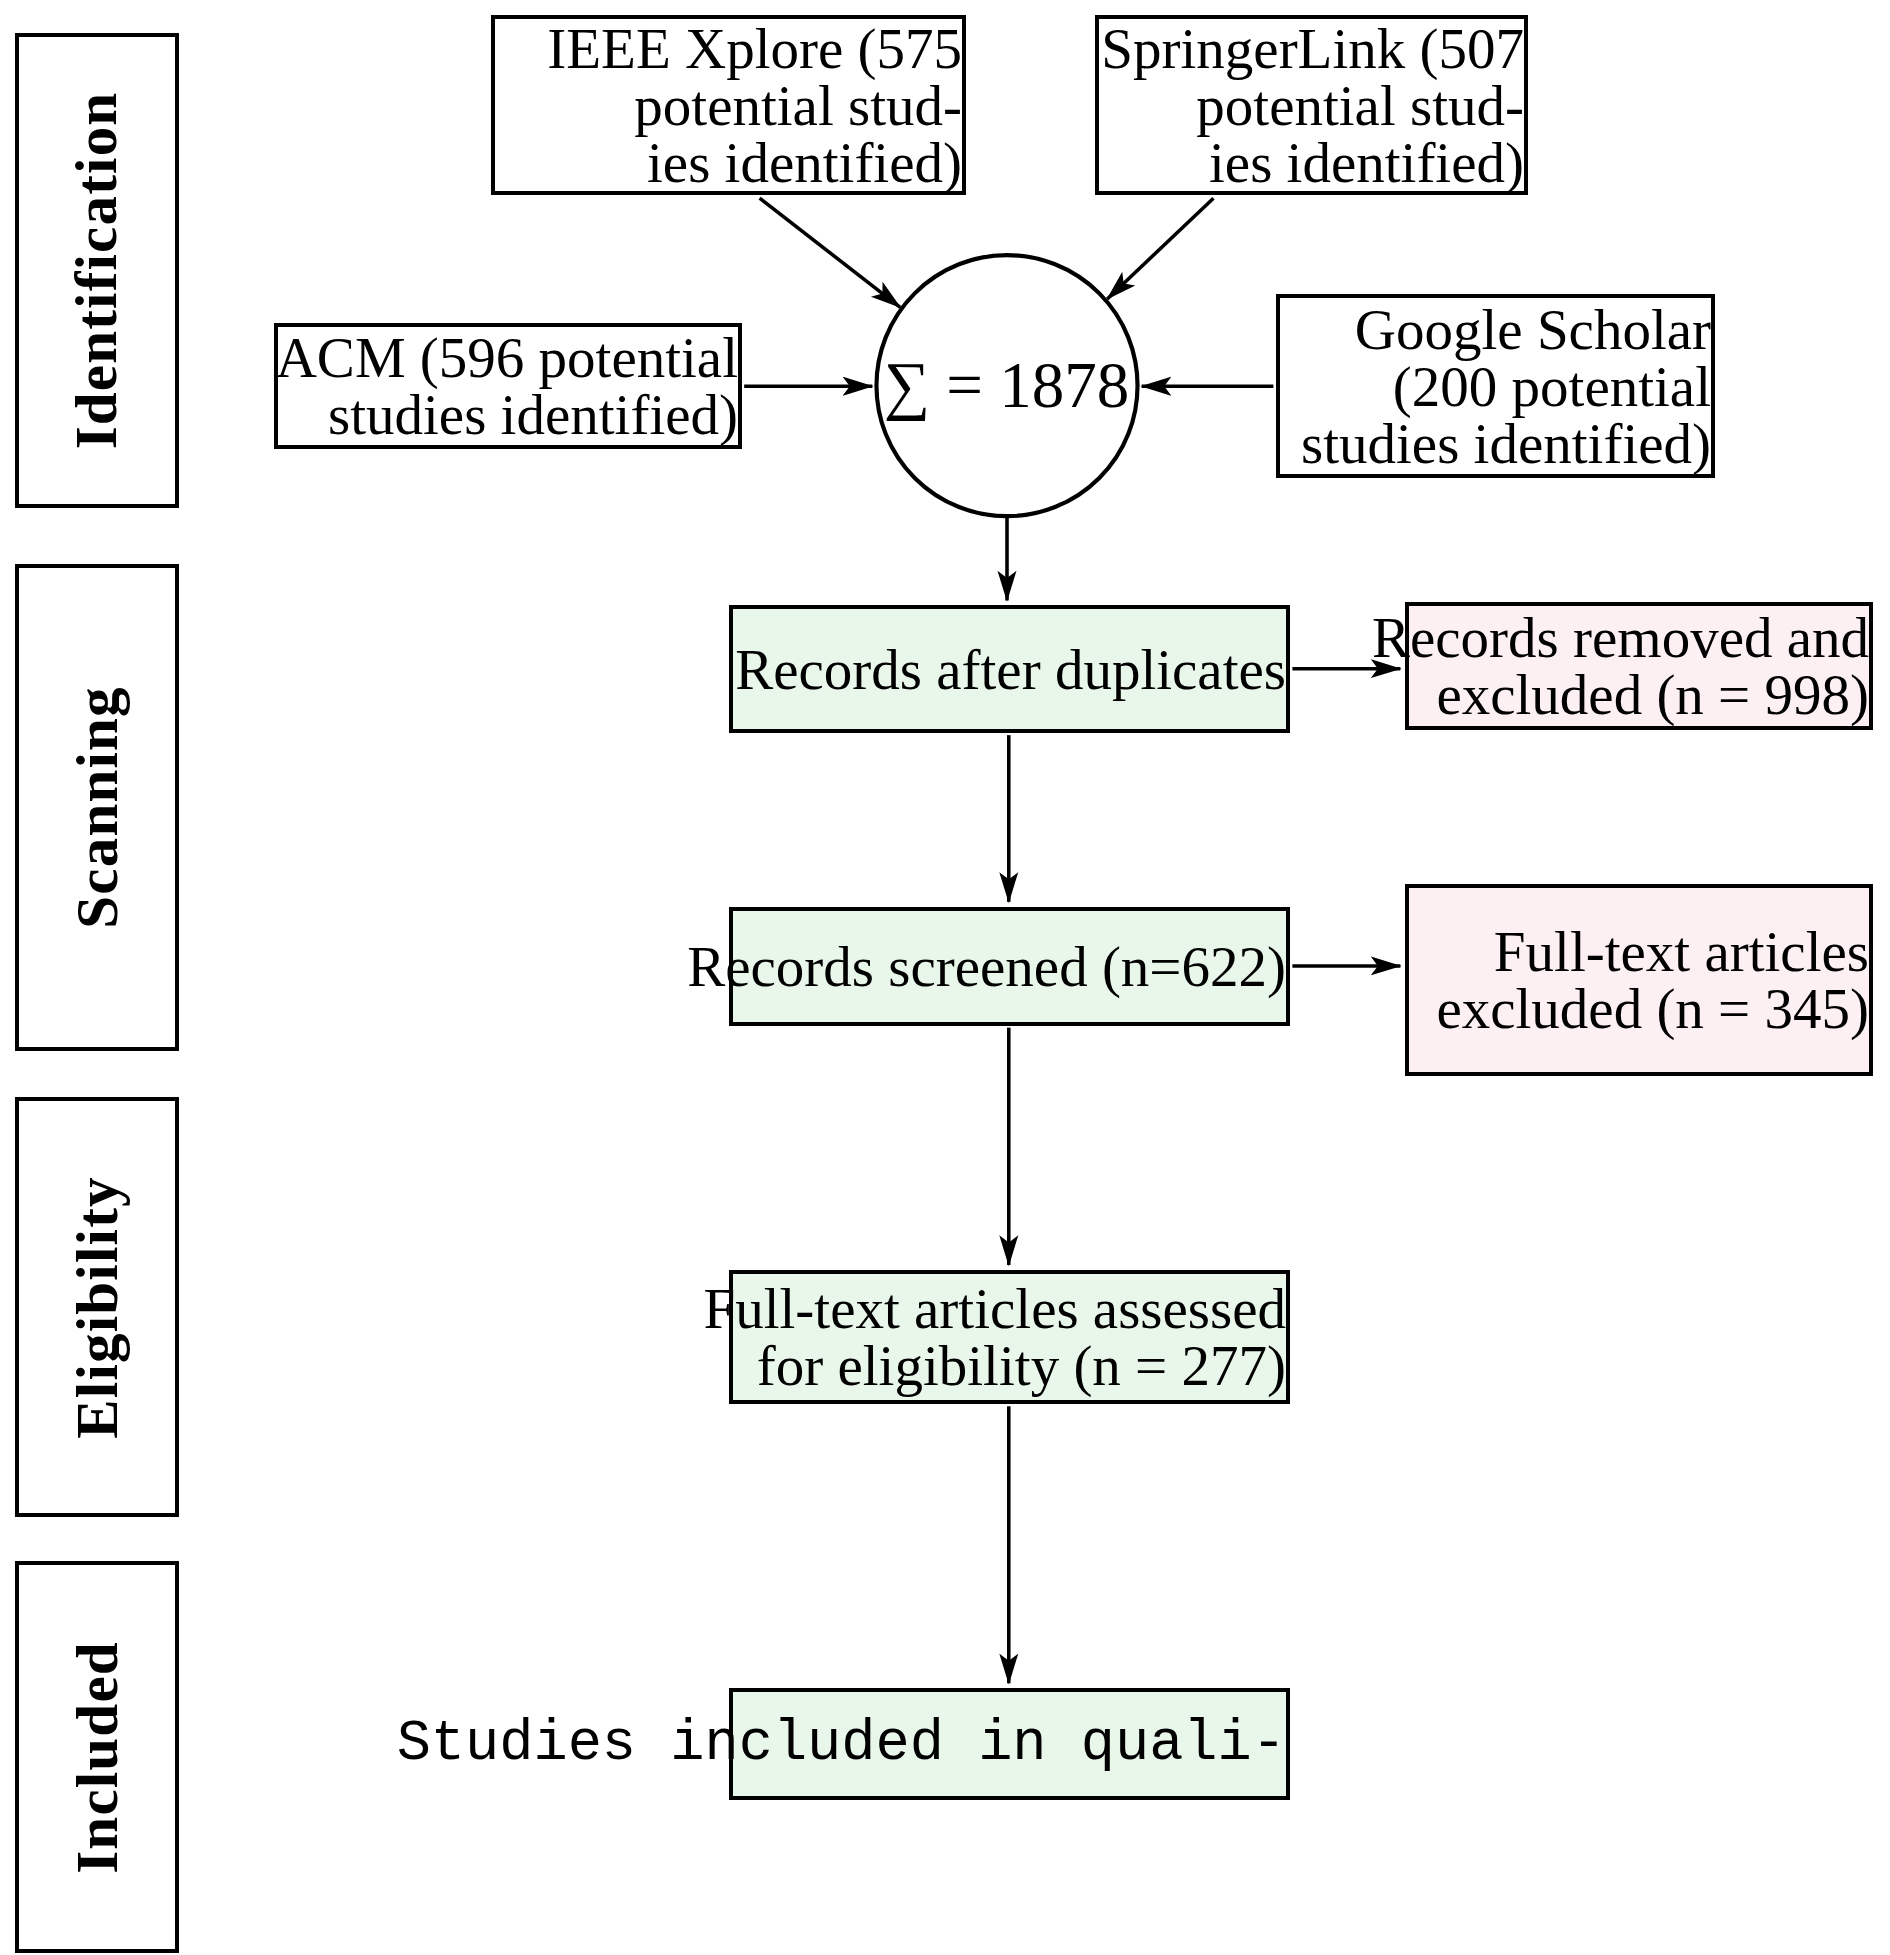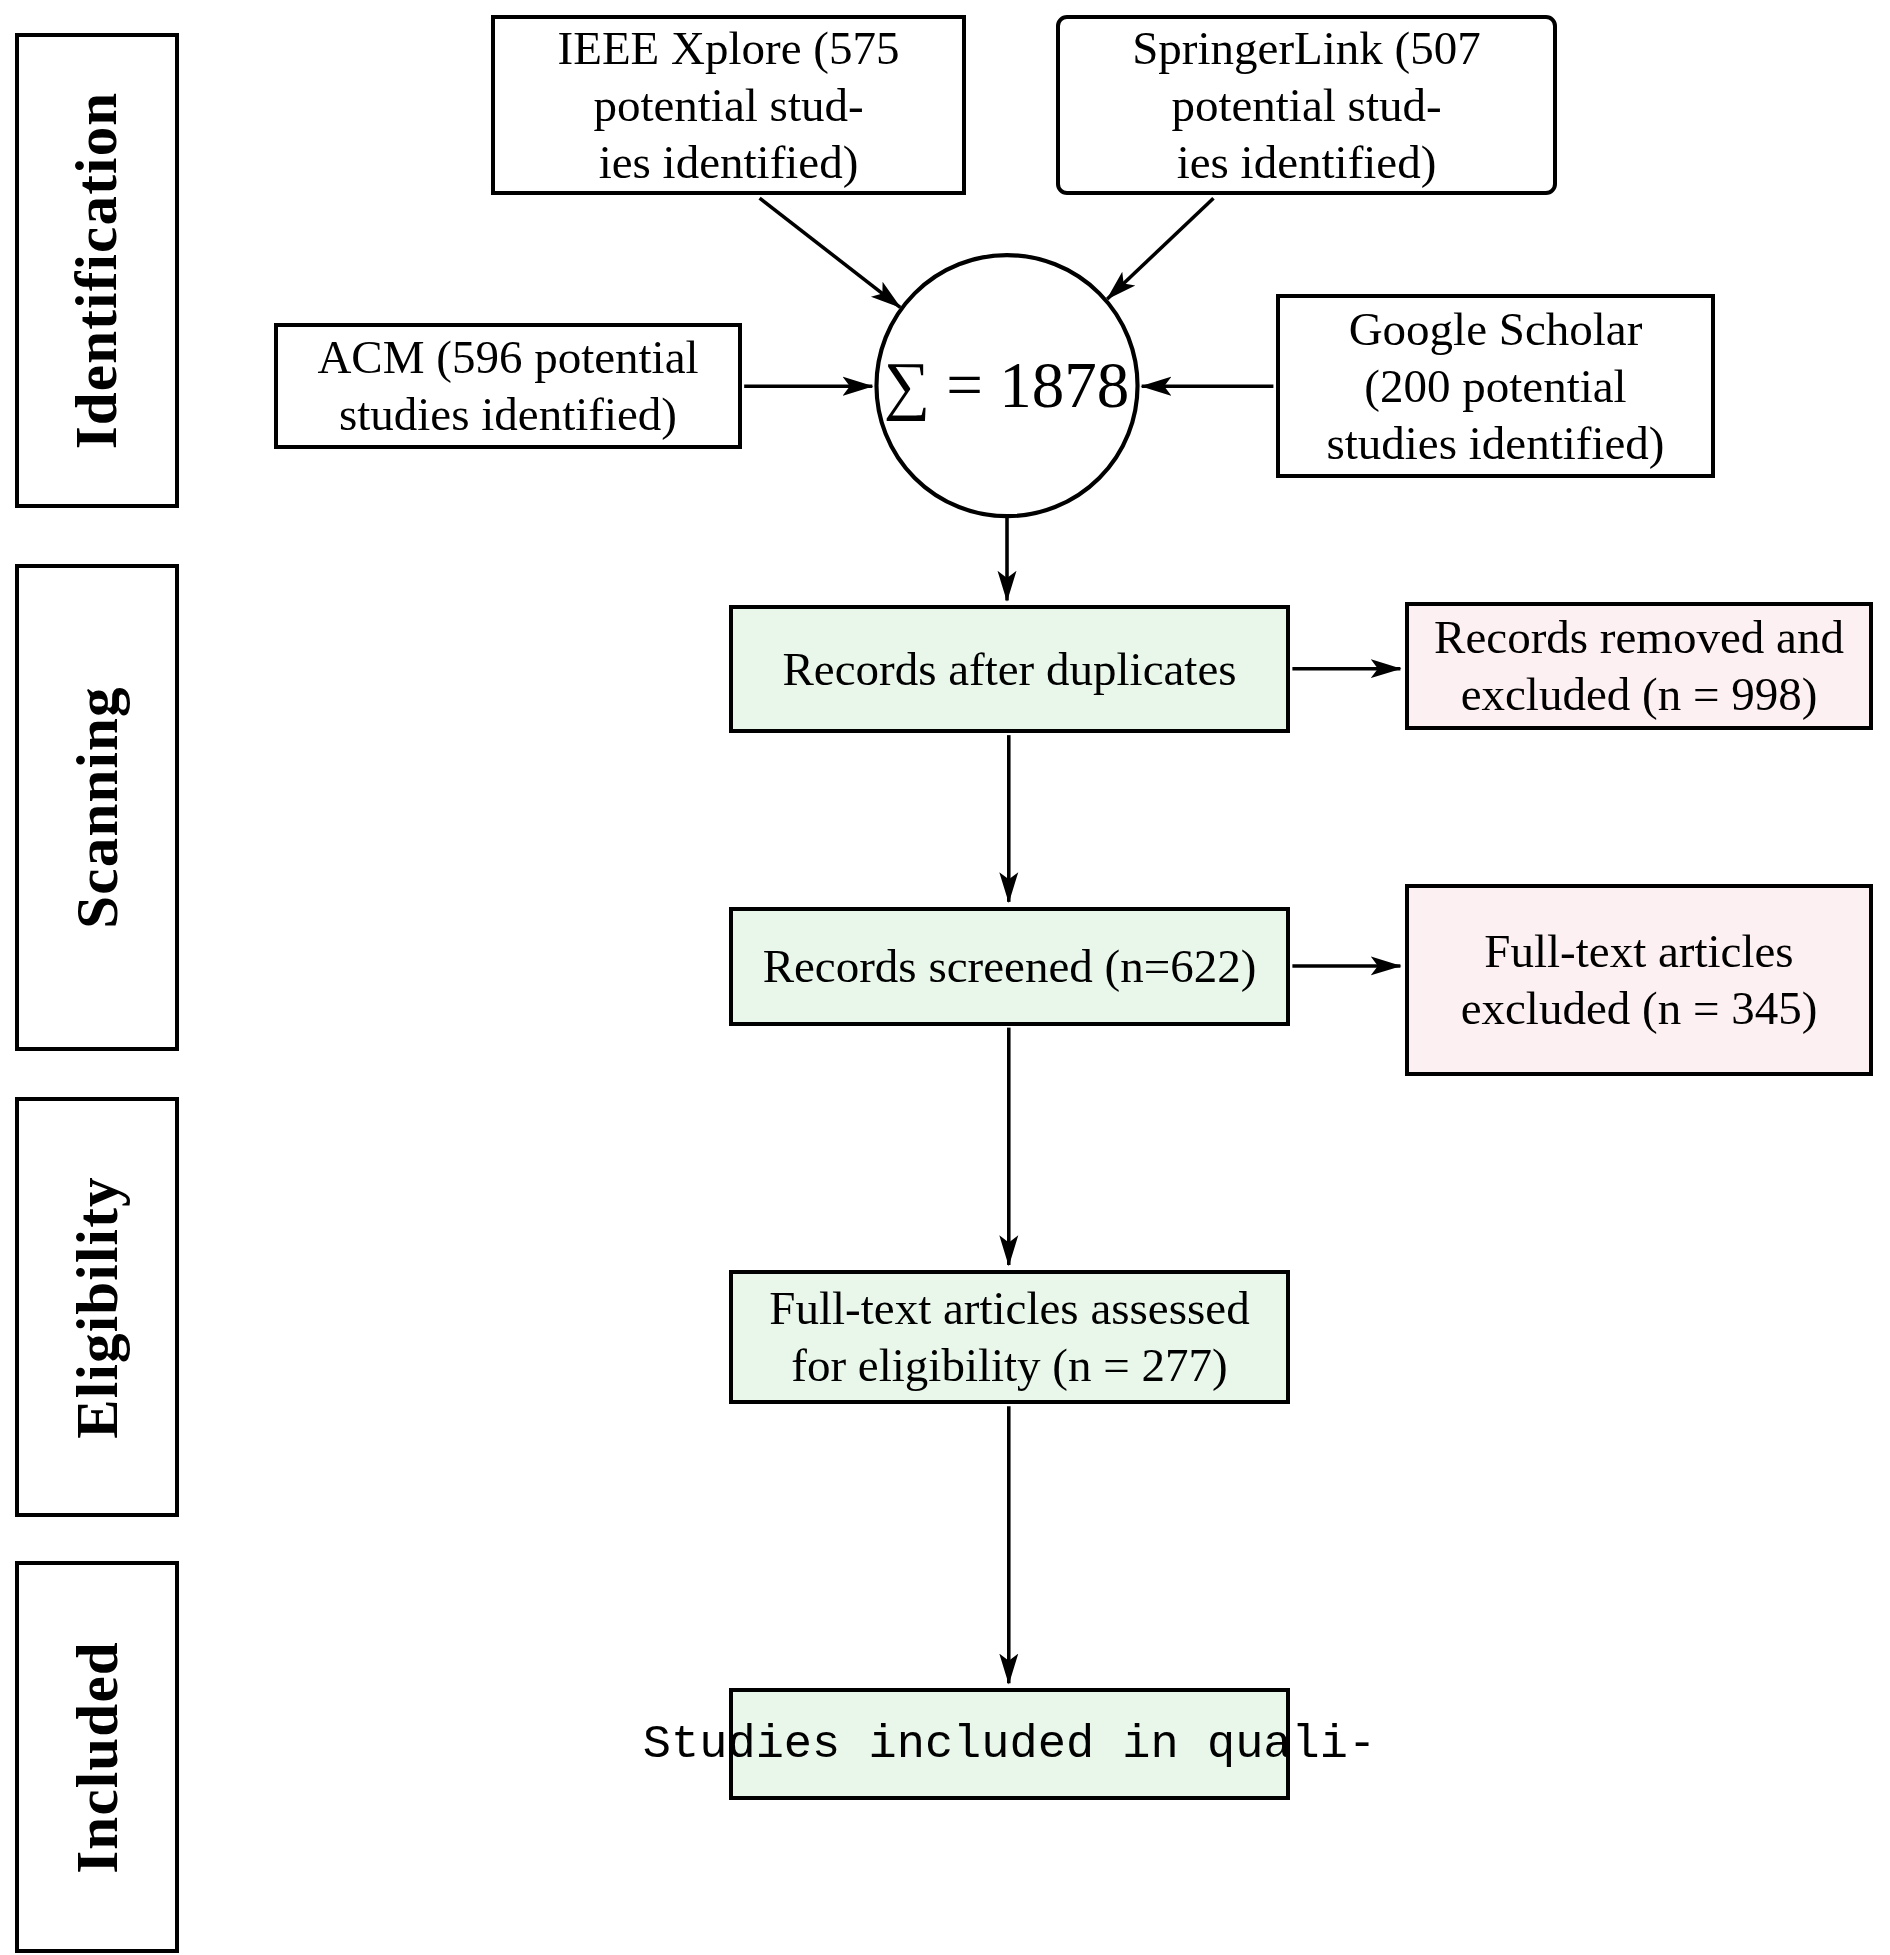--- a/index.html
+++ b/index.html
@@ -8,42 +8,42 @@
     --line-color:#000000;
     --bg:#ffffff;
   }
   html,body{margin:0;padding:0;background:var(--bg);}
   body{width:1890px;height:1955px;position:relative;overflow:hidden;
        font-family:"Liberation Serif","DejaVu Serif",serif;color:#000;}
   .layer{position:absolute;left:0;top:0;width:1890px;height:1955px;}
   svg.layer{pointer-events:none;}
 
   .node{position:absolute;display:flex;flex-direction:column;
-        align-items:center;justify-content:center;text-align:center;
+        align-items:flex-end;justify-content:center;text-align:center;
         box-sizing:border-box;border:4.2px solid var(--line-color);
-        font-size:47px;line-height:57px;background:#fff;}
+        font-size:57px;line-height:57px;background:#fff;}
   .node span{display:block;white-space:nowrap;}
 
   .flow-node{background:var(--flow-fill);}
   .excluded-node{background:var(--excluded-fill);}
 
   .stage{position:absolute;box-sizing:border-box;border:4.7px solid var(--line-color);
          background:#fff;display:flex;align-items:center;justify-content:center;}
   .stage span{transform:rotate(-90deg);white-space:nowrap;font-weight:bold;
               font-size:59px;letter-spacing:1.2px;}
 
   
   #stage-identification{left:15px;top:33px;width:164px;height:475px;}
   #stage-scanning      {left:15px;top:564px;width:164px;height:487px;}
   #stage-eligibility   {left:15px;top:1097px;width:164px;height:420px;}
   #stage-included      {left:15px;top:1561px;width:164px;height:392px;}
 
   
   #box-ieee    {left:491px; top:15.4px;  width:475px;height:180px;}
-  #box-springer{left:1056px;top:15.4px;  width:501px;height:180px;border-radius:11px;}
+  #box-springer{left:1095px;top:15.4px;  width:433px;height:180px;}
   #box-acm     {left:274px; top:323px; width:468px;height:126px;}
   #box-google  {left:1276px;top:294px; width:439px;height:184px;}
 
   
   #sum-label{position:absolute;left:876px;top:255px;width:261px;height:261px;
              display:flex;align-items:center;justify-content:center;
              font-size:65px;white-space:nowrap;}
 
   
   #box-duplicates-removed{left:729px;top:605px;width:561px;height:128px;}

